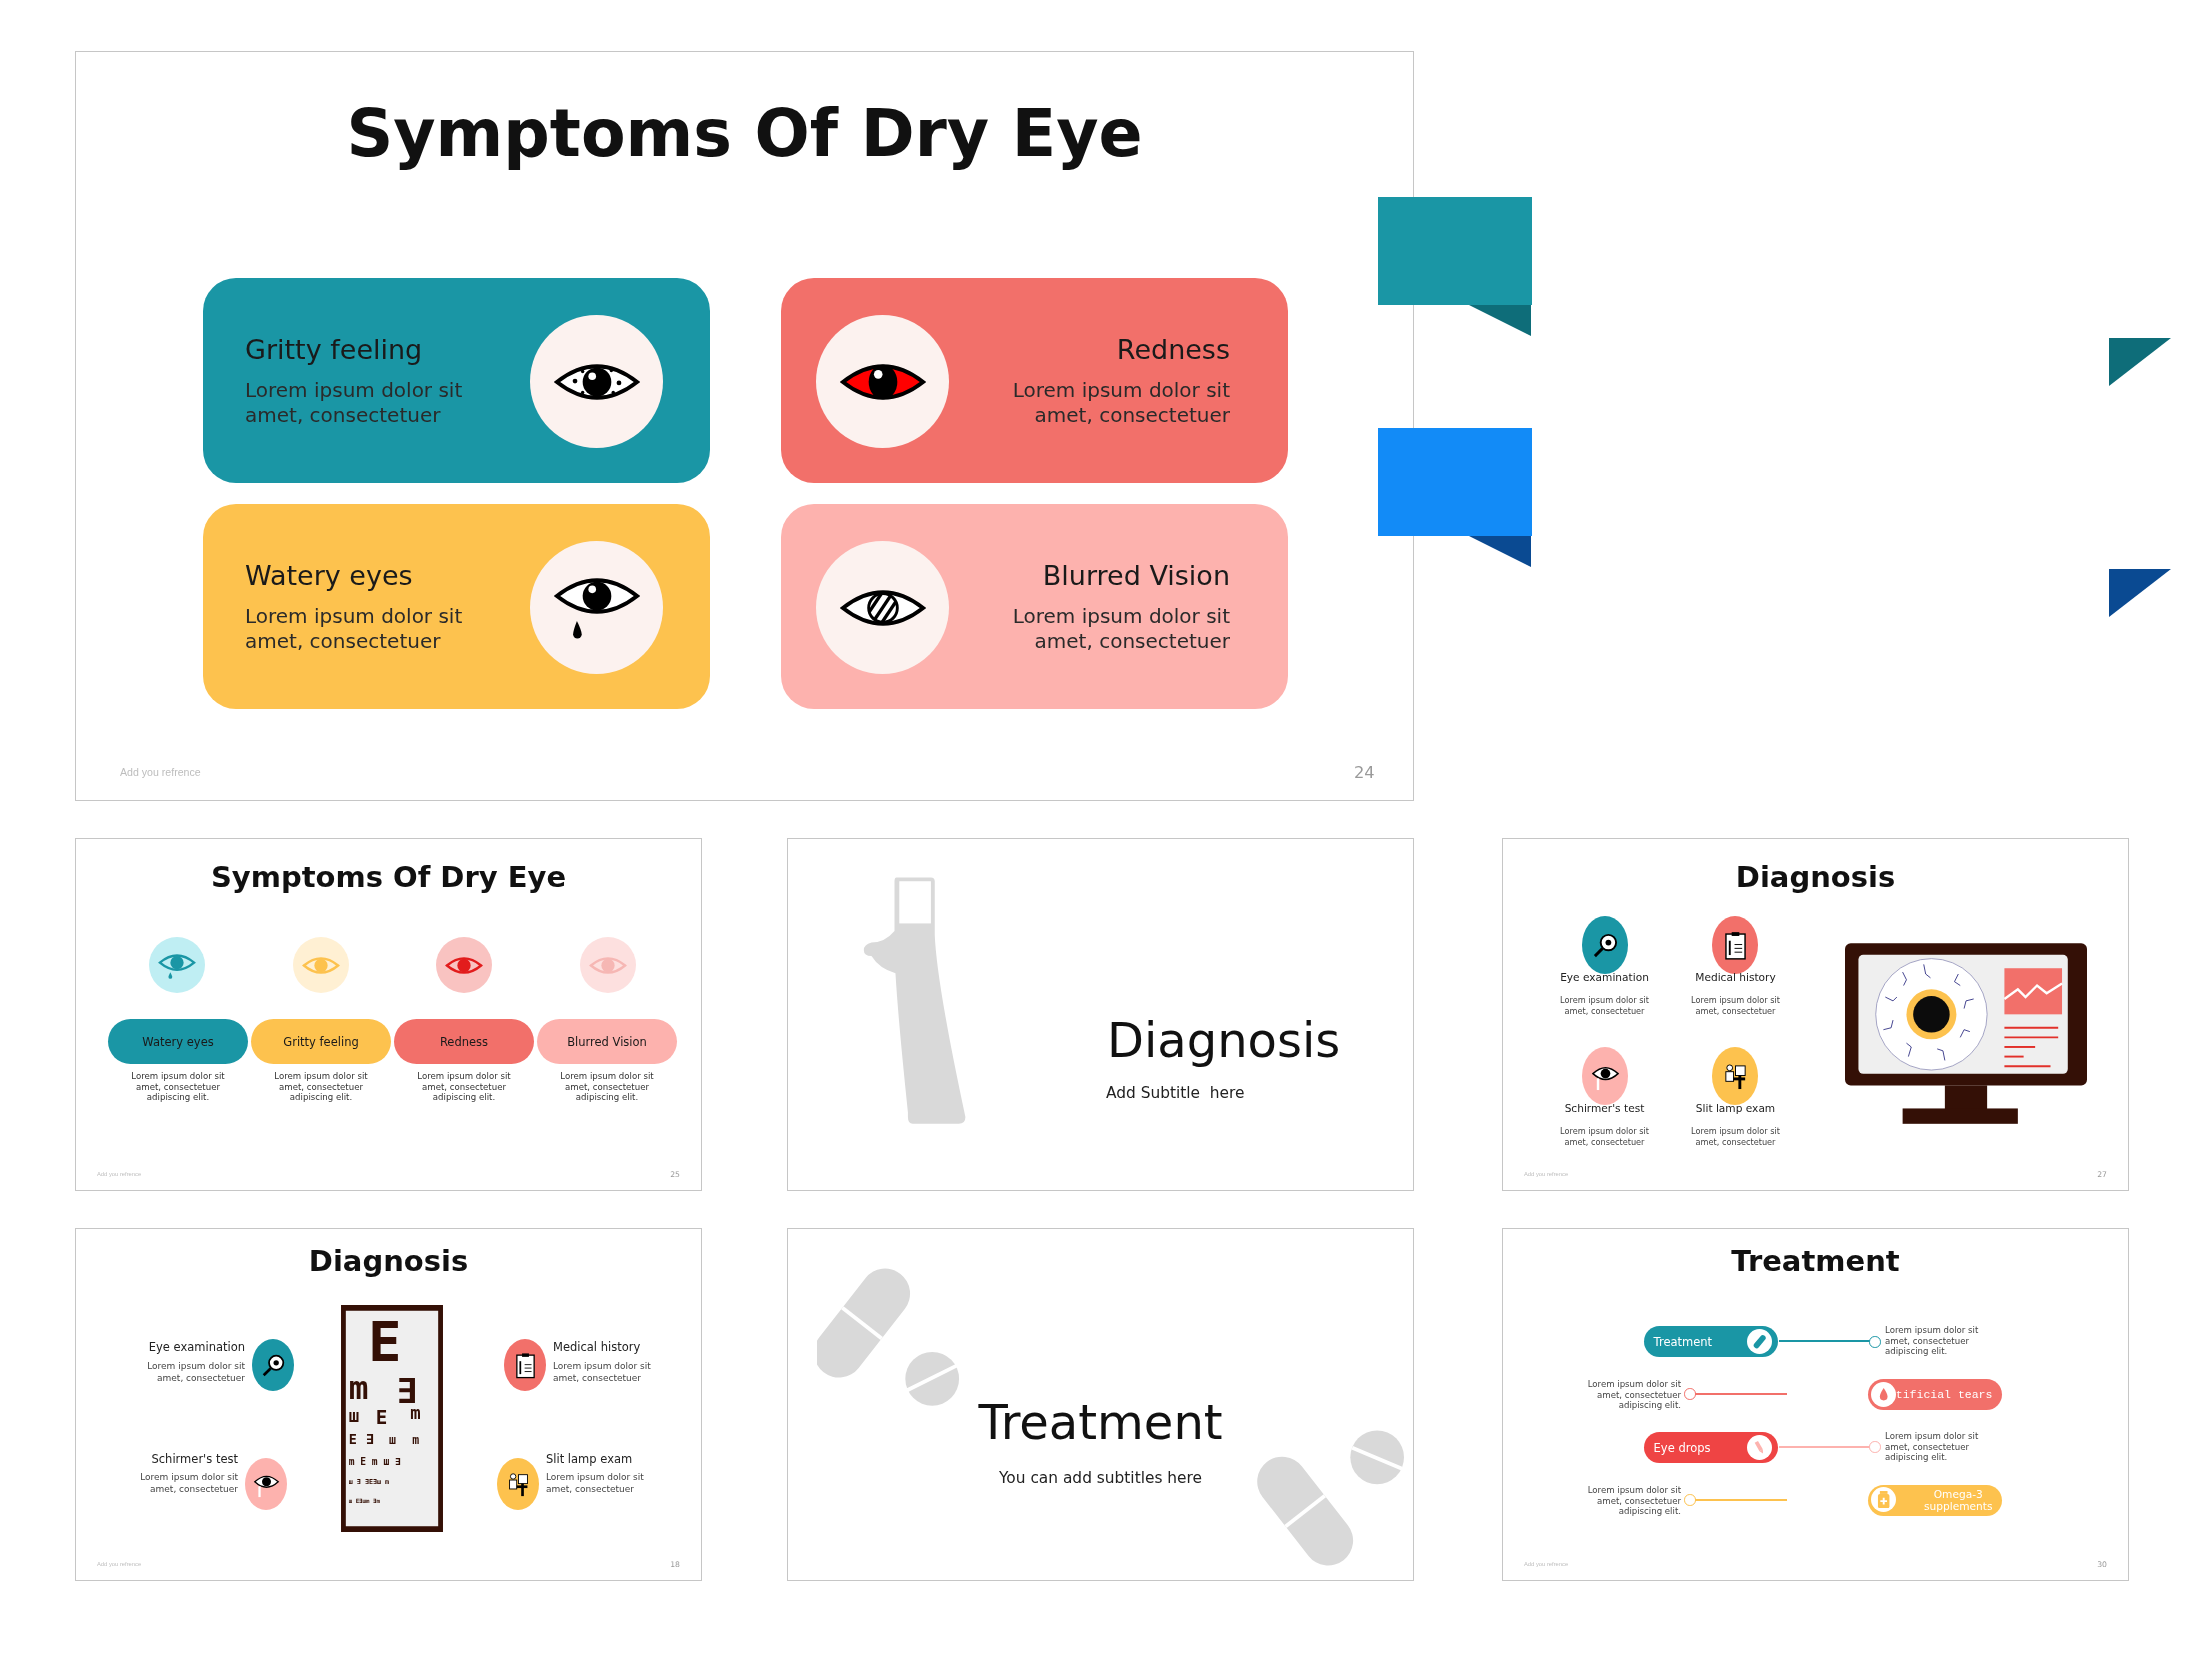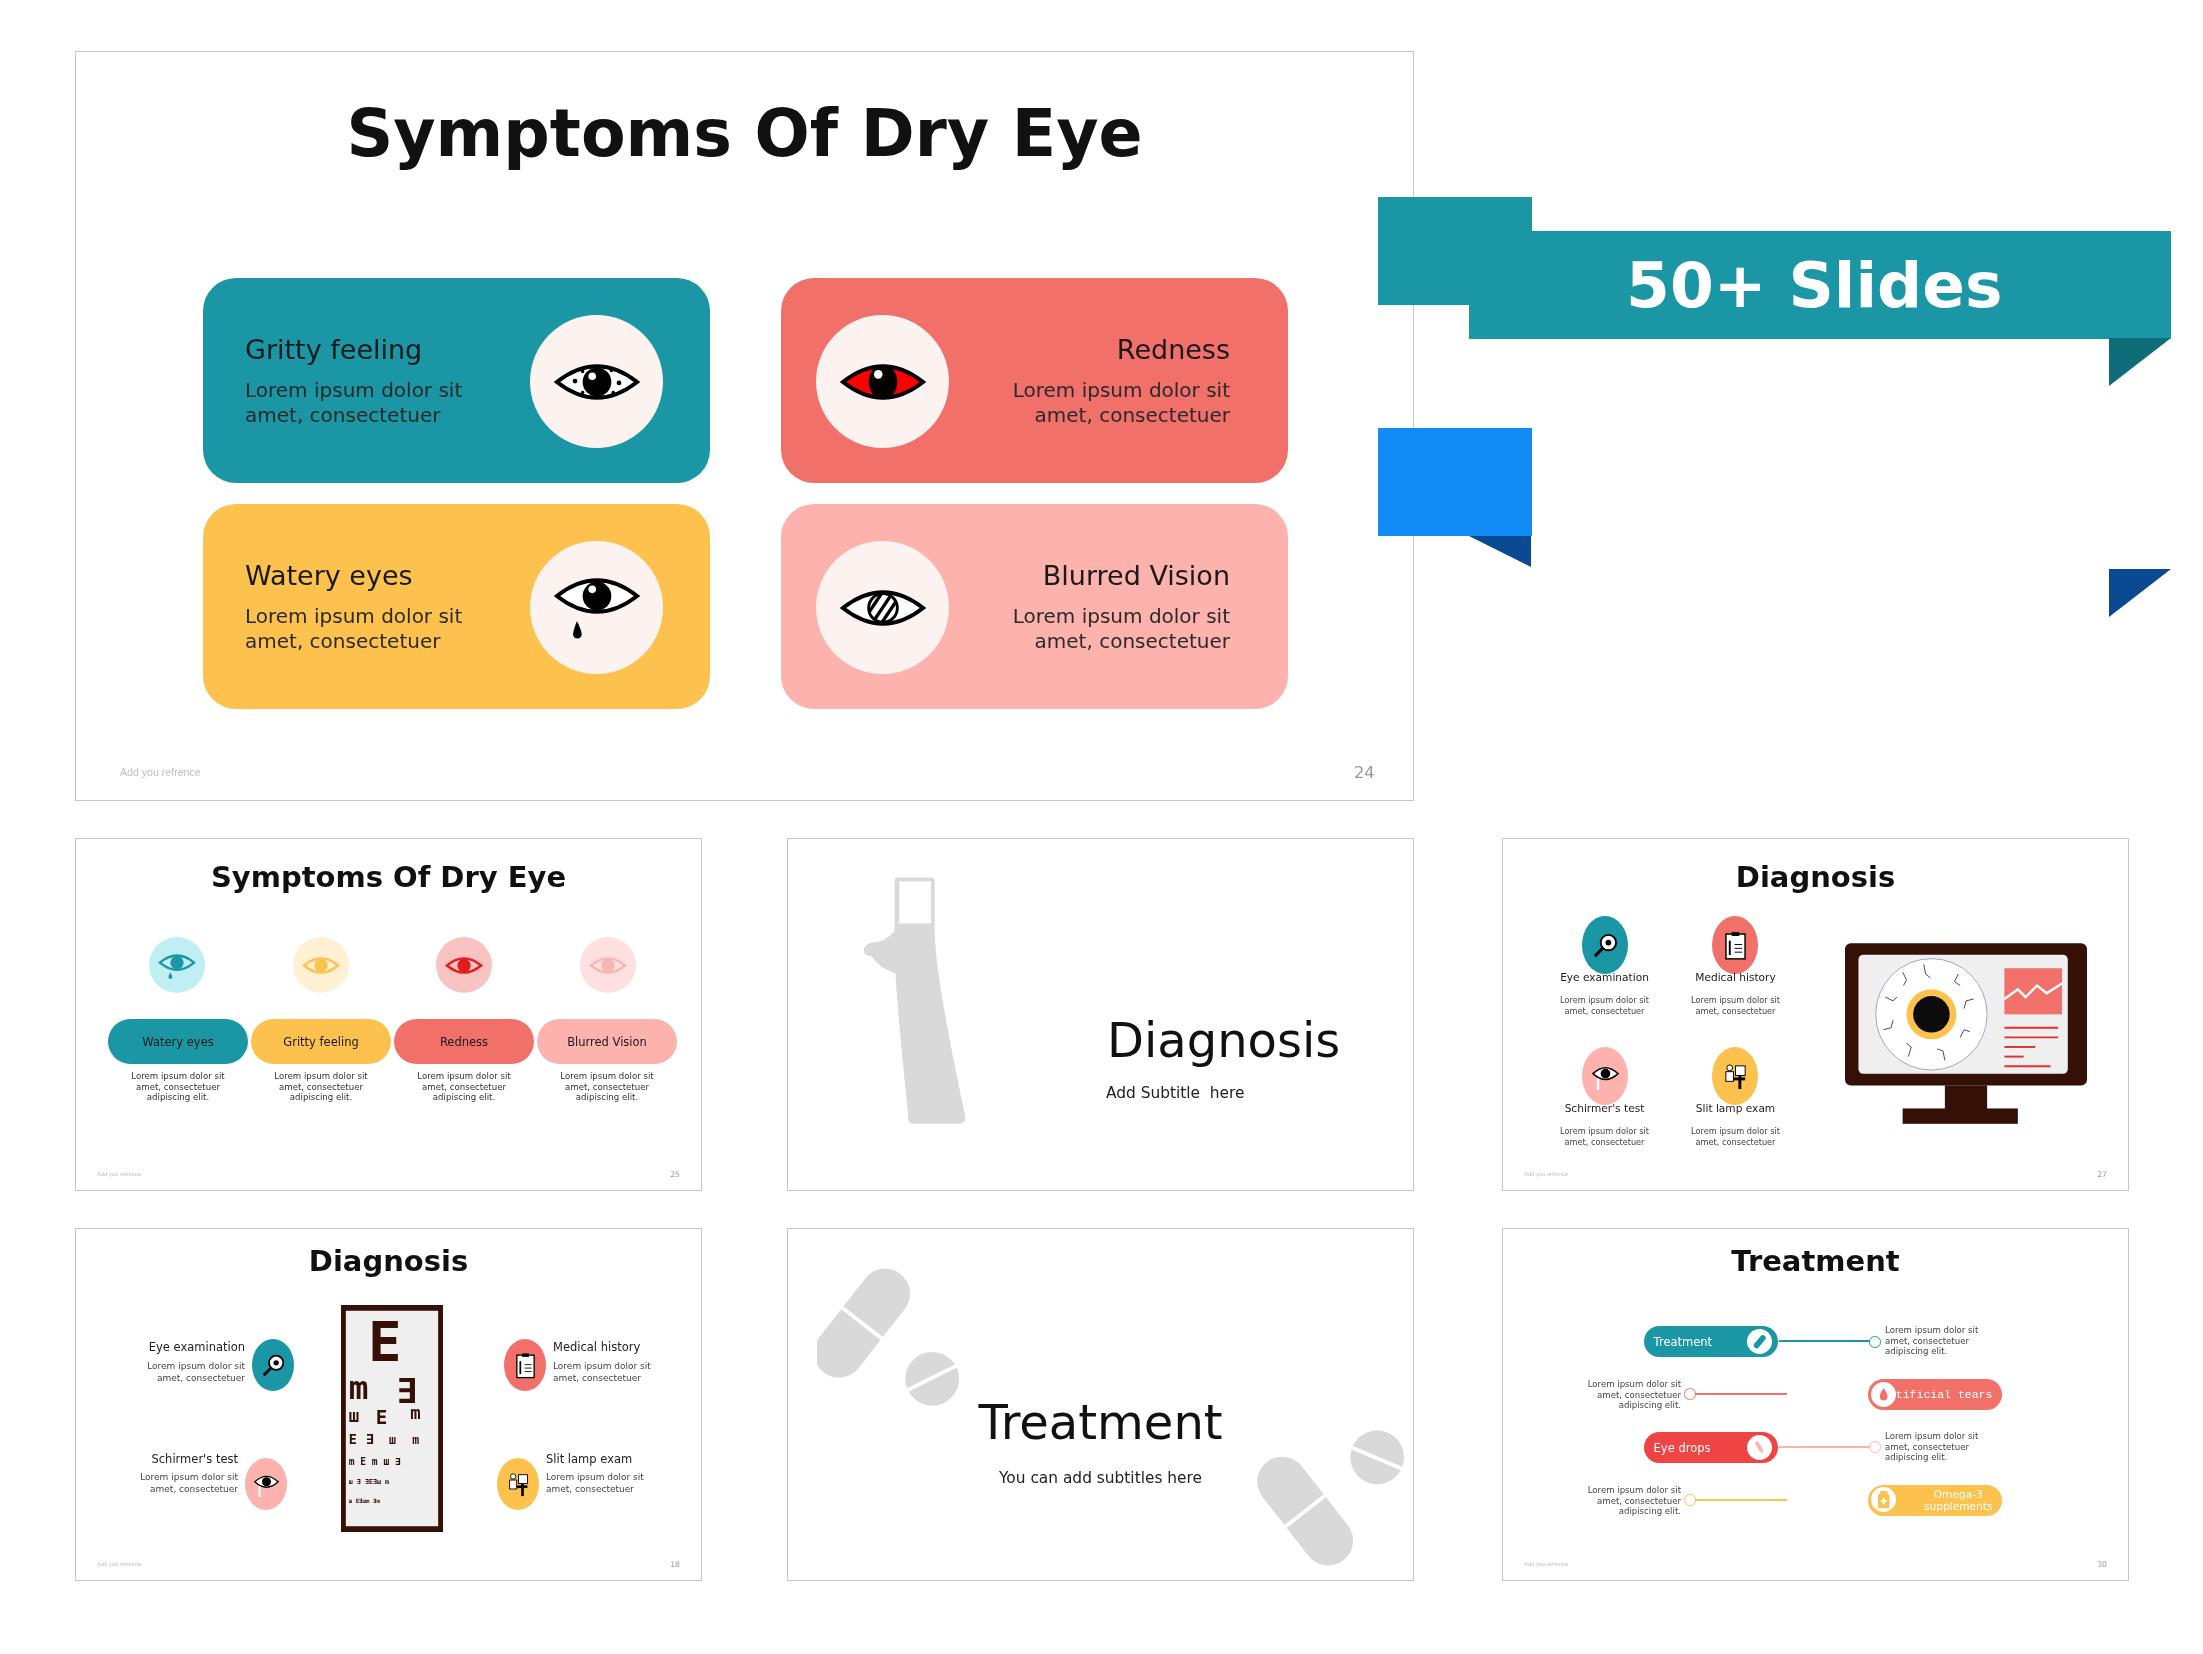--- a/index.html
+++ b/index.html
@@ -135,23 +135,20 @@
     </div>
   </div>
 
   <div class="ref" style="left:44px;top:714px;font-size:10.6px;">Add you refrence</div>
   <div class="pgn" style="left:1278px;top:711px;font-size:16.3px;">24</div>
 </div>
 
 <div class="rib" style="left:1378px;top:197px;width:794px;height:192px;">
   <div class="back" style="left:0;top:0;width:154px;height:108px;background:#1a96a5;"></div>
   <div class="fold" style="left:91px;top:108px;border-top:0 solid transparent;border-right:62px solid #0e6d79;border-bottom:31px solid transparent;"></div>
-  <div class="front" style="left:91px;top:34px;width:702px;height:108px;background:#1a96a5;font-size:63px;">
-    <span style="margin-left:-11.5px;">50+ Slides</span>
-  </div>
   <div class="fold" style="left:731px;top:141px;border-left:62px solid #0e6d79;border-bottom:48px solid transparent;"></div>
 </div>
 
 <div class="rib" style="left:1378px;top:428px;width:794px;height:192px;">
   <div class="back" style="left:0;top:0;width:154px;height:108px;background:#128bf7;"></div>
   <div class="fold" style="left:91px;top:108px;border-right:62px solid #0a4a92;border-bottom:31px solid transparent;"></div>
   <div class="fold" style="left:731px;top:141px;border-left:62px solid #0a4a92;border-bottom:48px solid transparent;"></div>
 </div>
 
 <div class="slide small" style="left:75px;top:838px;">

